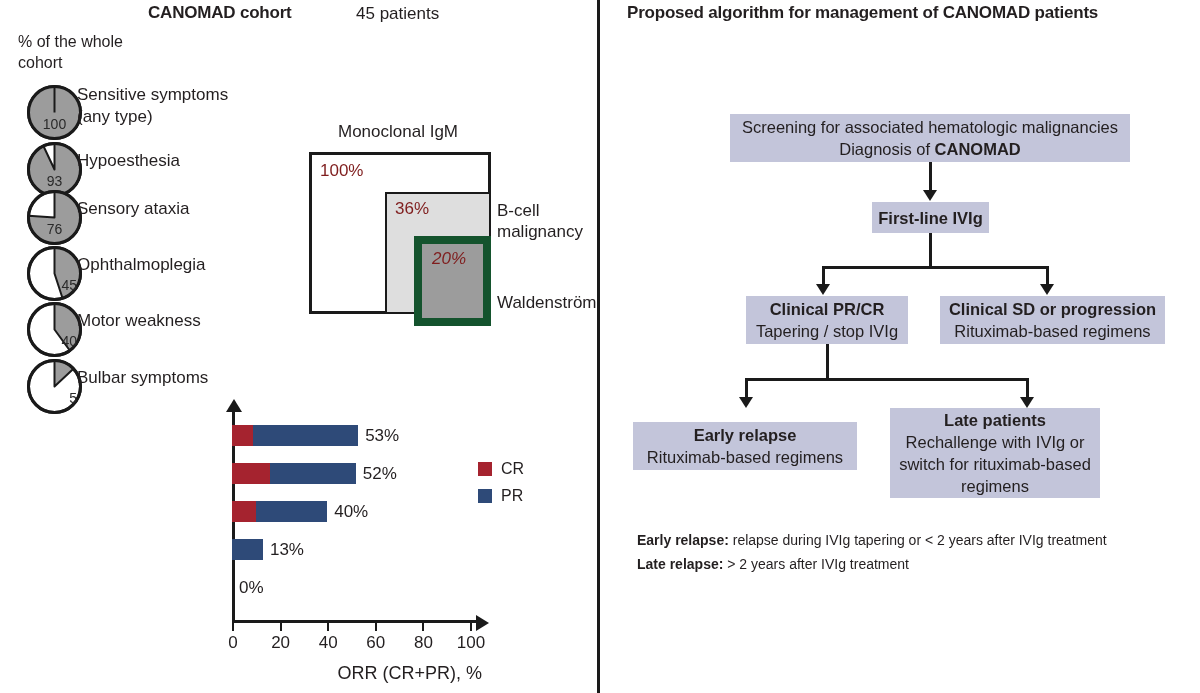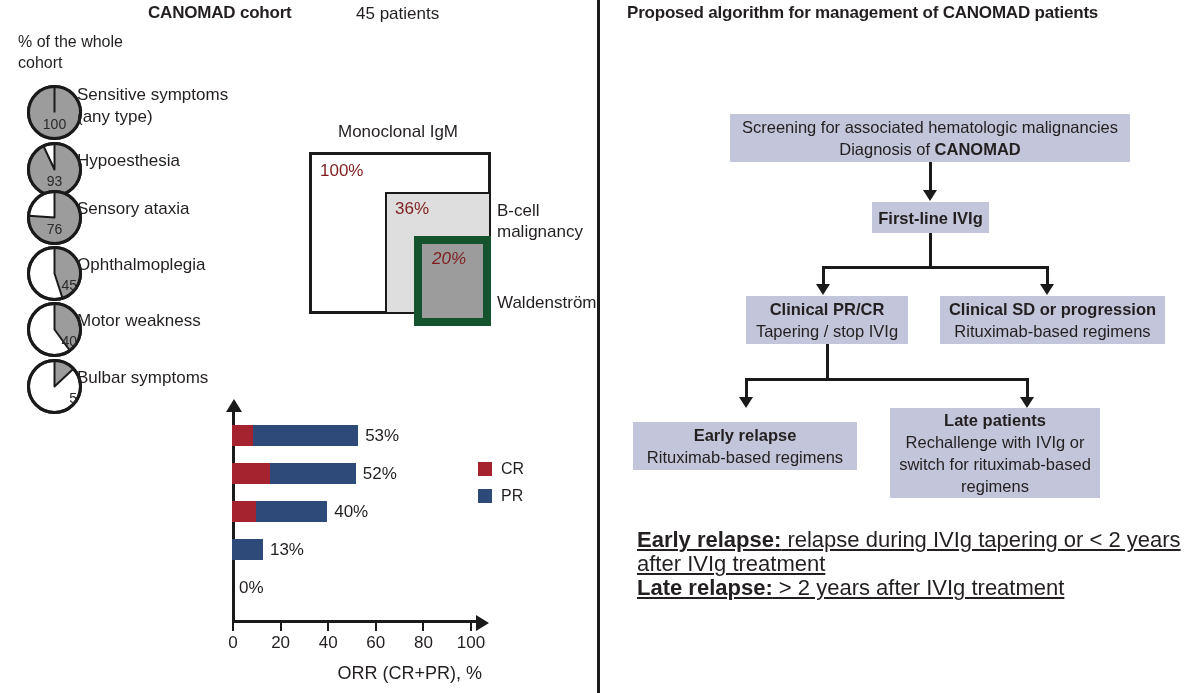--- a/index.html
+++ b/index.html
@@ -200,24 +200,23 @@
   .fc-connector { position: absolute; background: #1a1a1a; }
   .fc-arrowhead {
     position: absolute;
     width: 0; height: 0;
     border-left: 7px solid transparent;
     border-right: 7px solid transparent;
     border-top: 11px solid #1a1a1a;
   }
   #fc-footnotes {
     left: 637px; top: 528px;
-    font-size: 22px;
+    font-size: 14px;
     line-height: 24px;
     width: 560px;
-    text-decoration: underline;
   }
   .fn-label { font-weight: bold; }
 </style>
 </head>
 <body>
 
 <div class="abs" id="panel-divider"></div>
 
 <div class="abs panel-title" id="left-panel-title">CANOMAD cohort</div>
 <div class="abs" id="left-panel-subtitle">45 patients</div>

